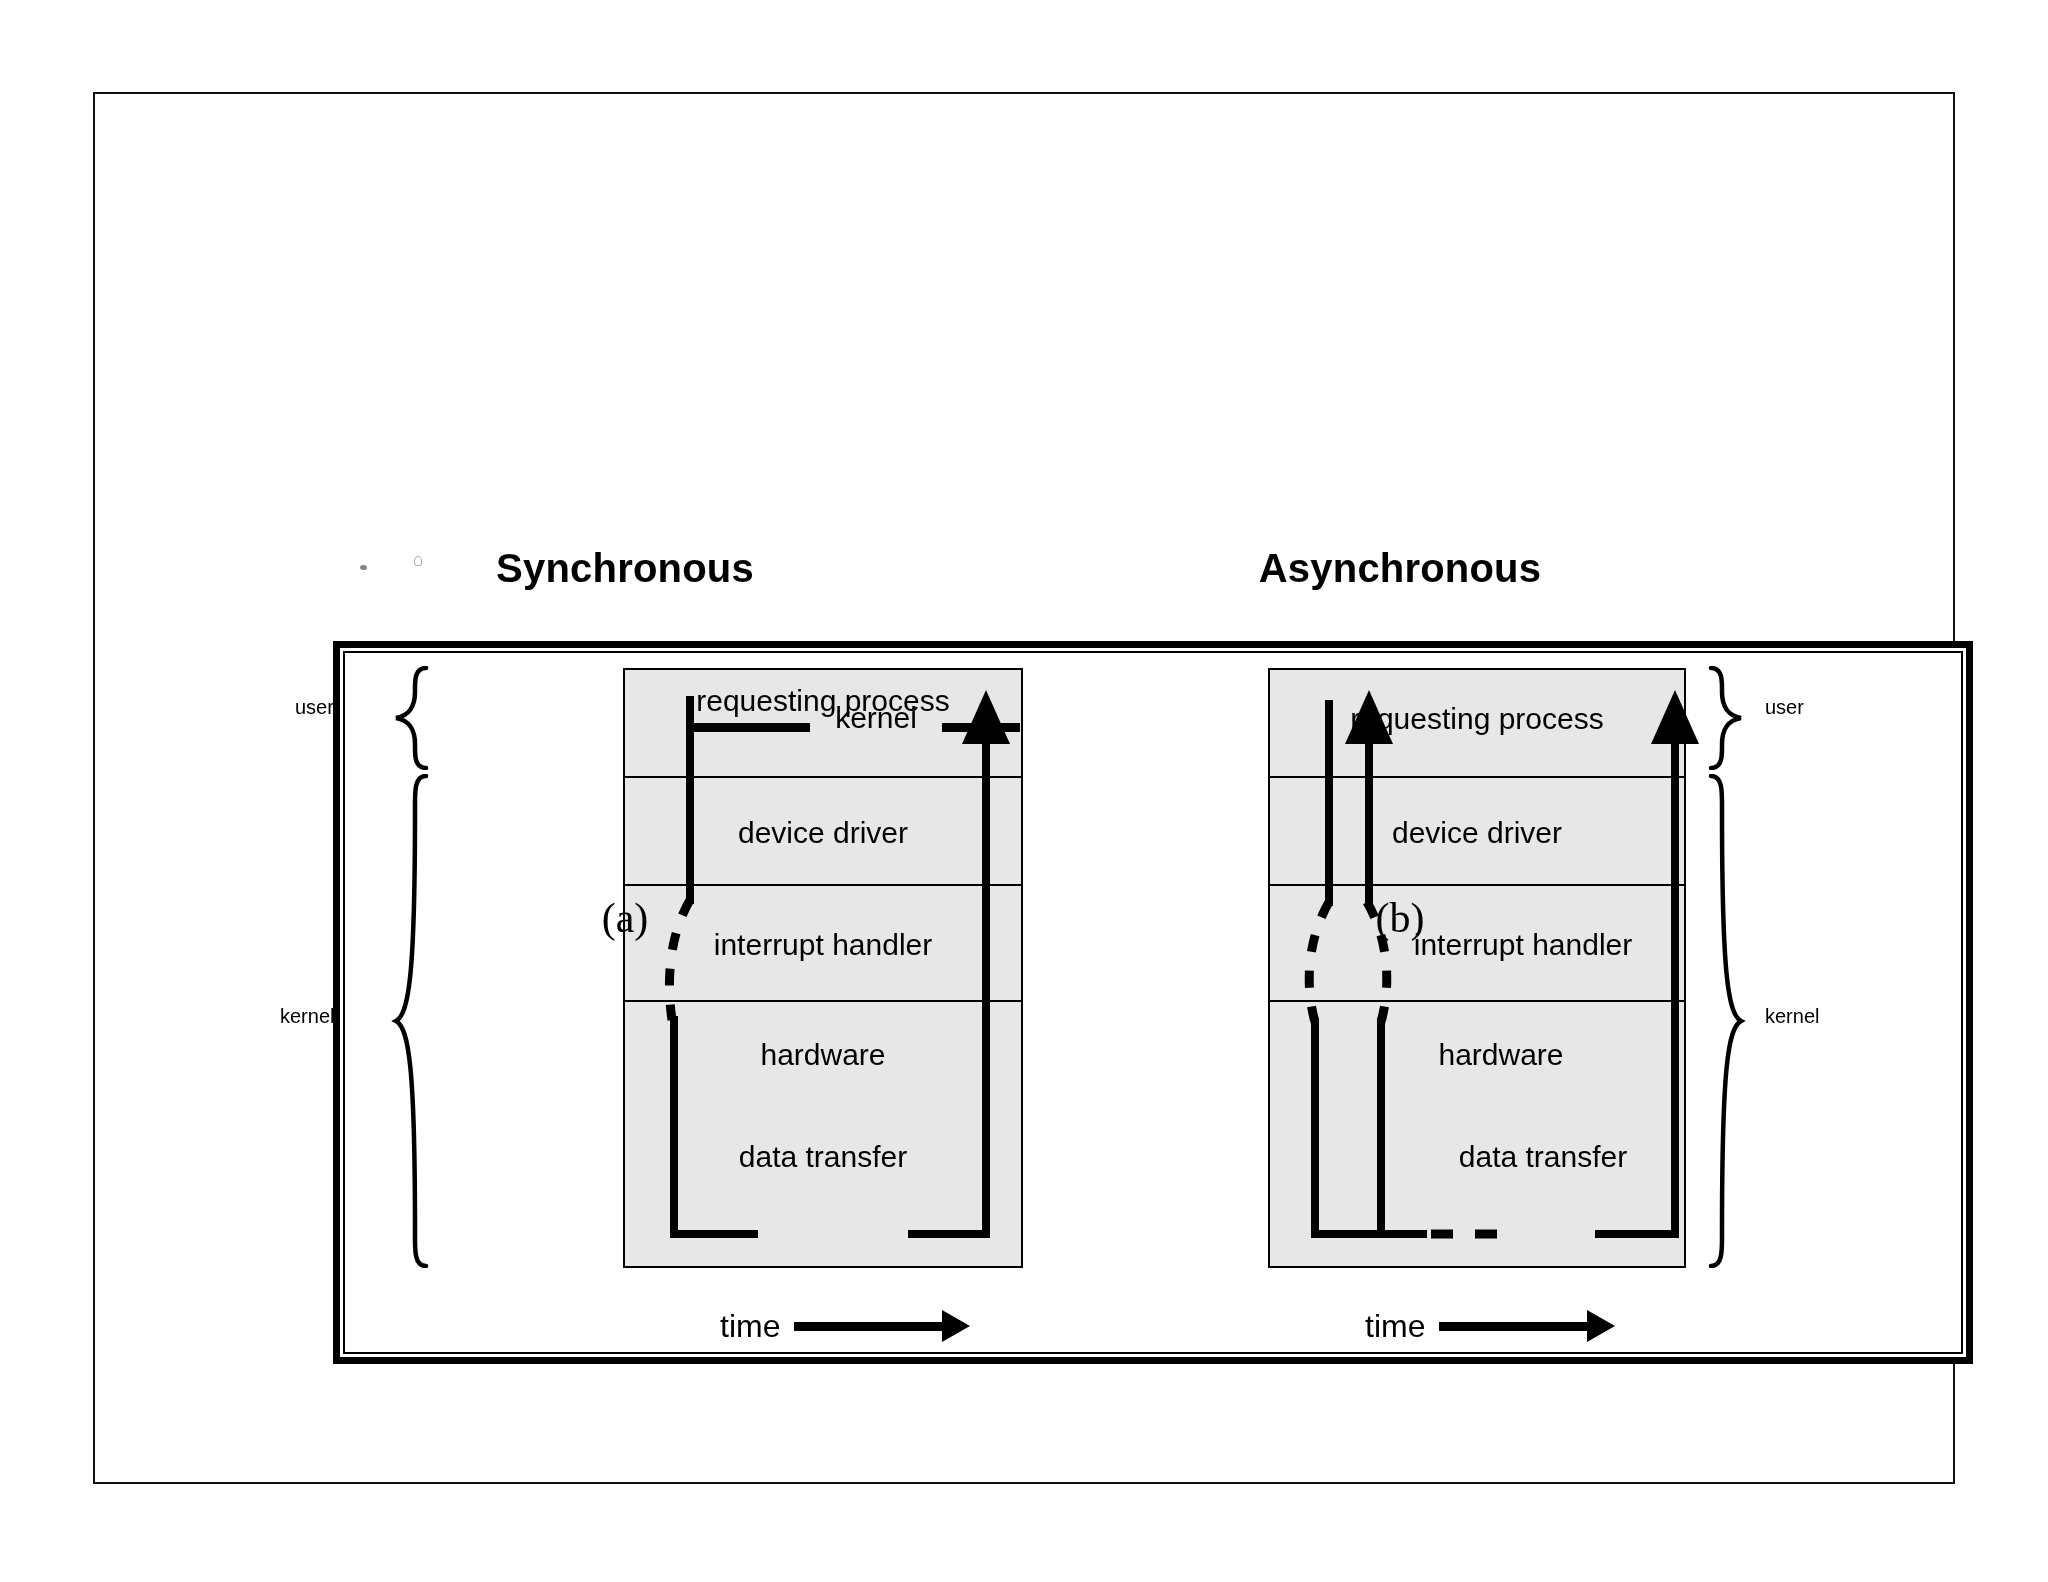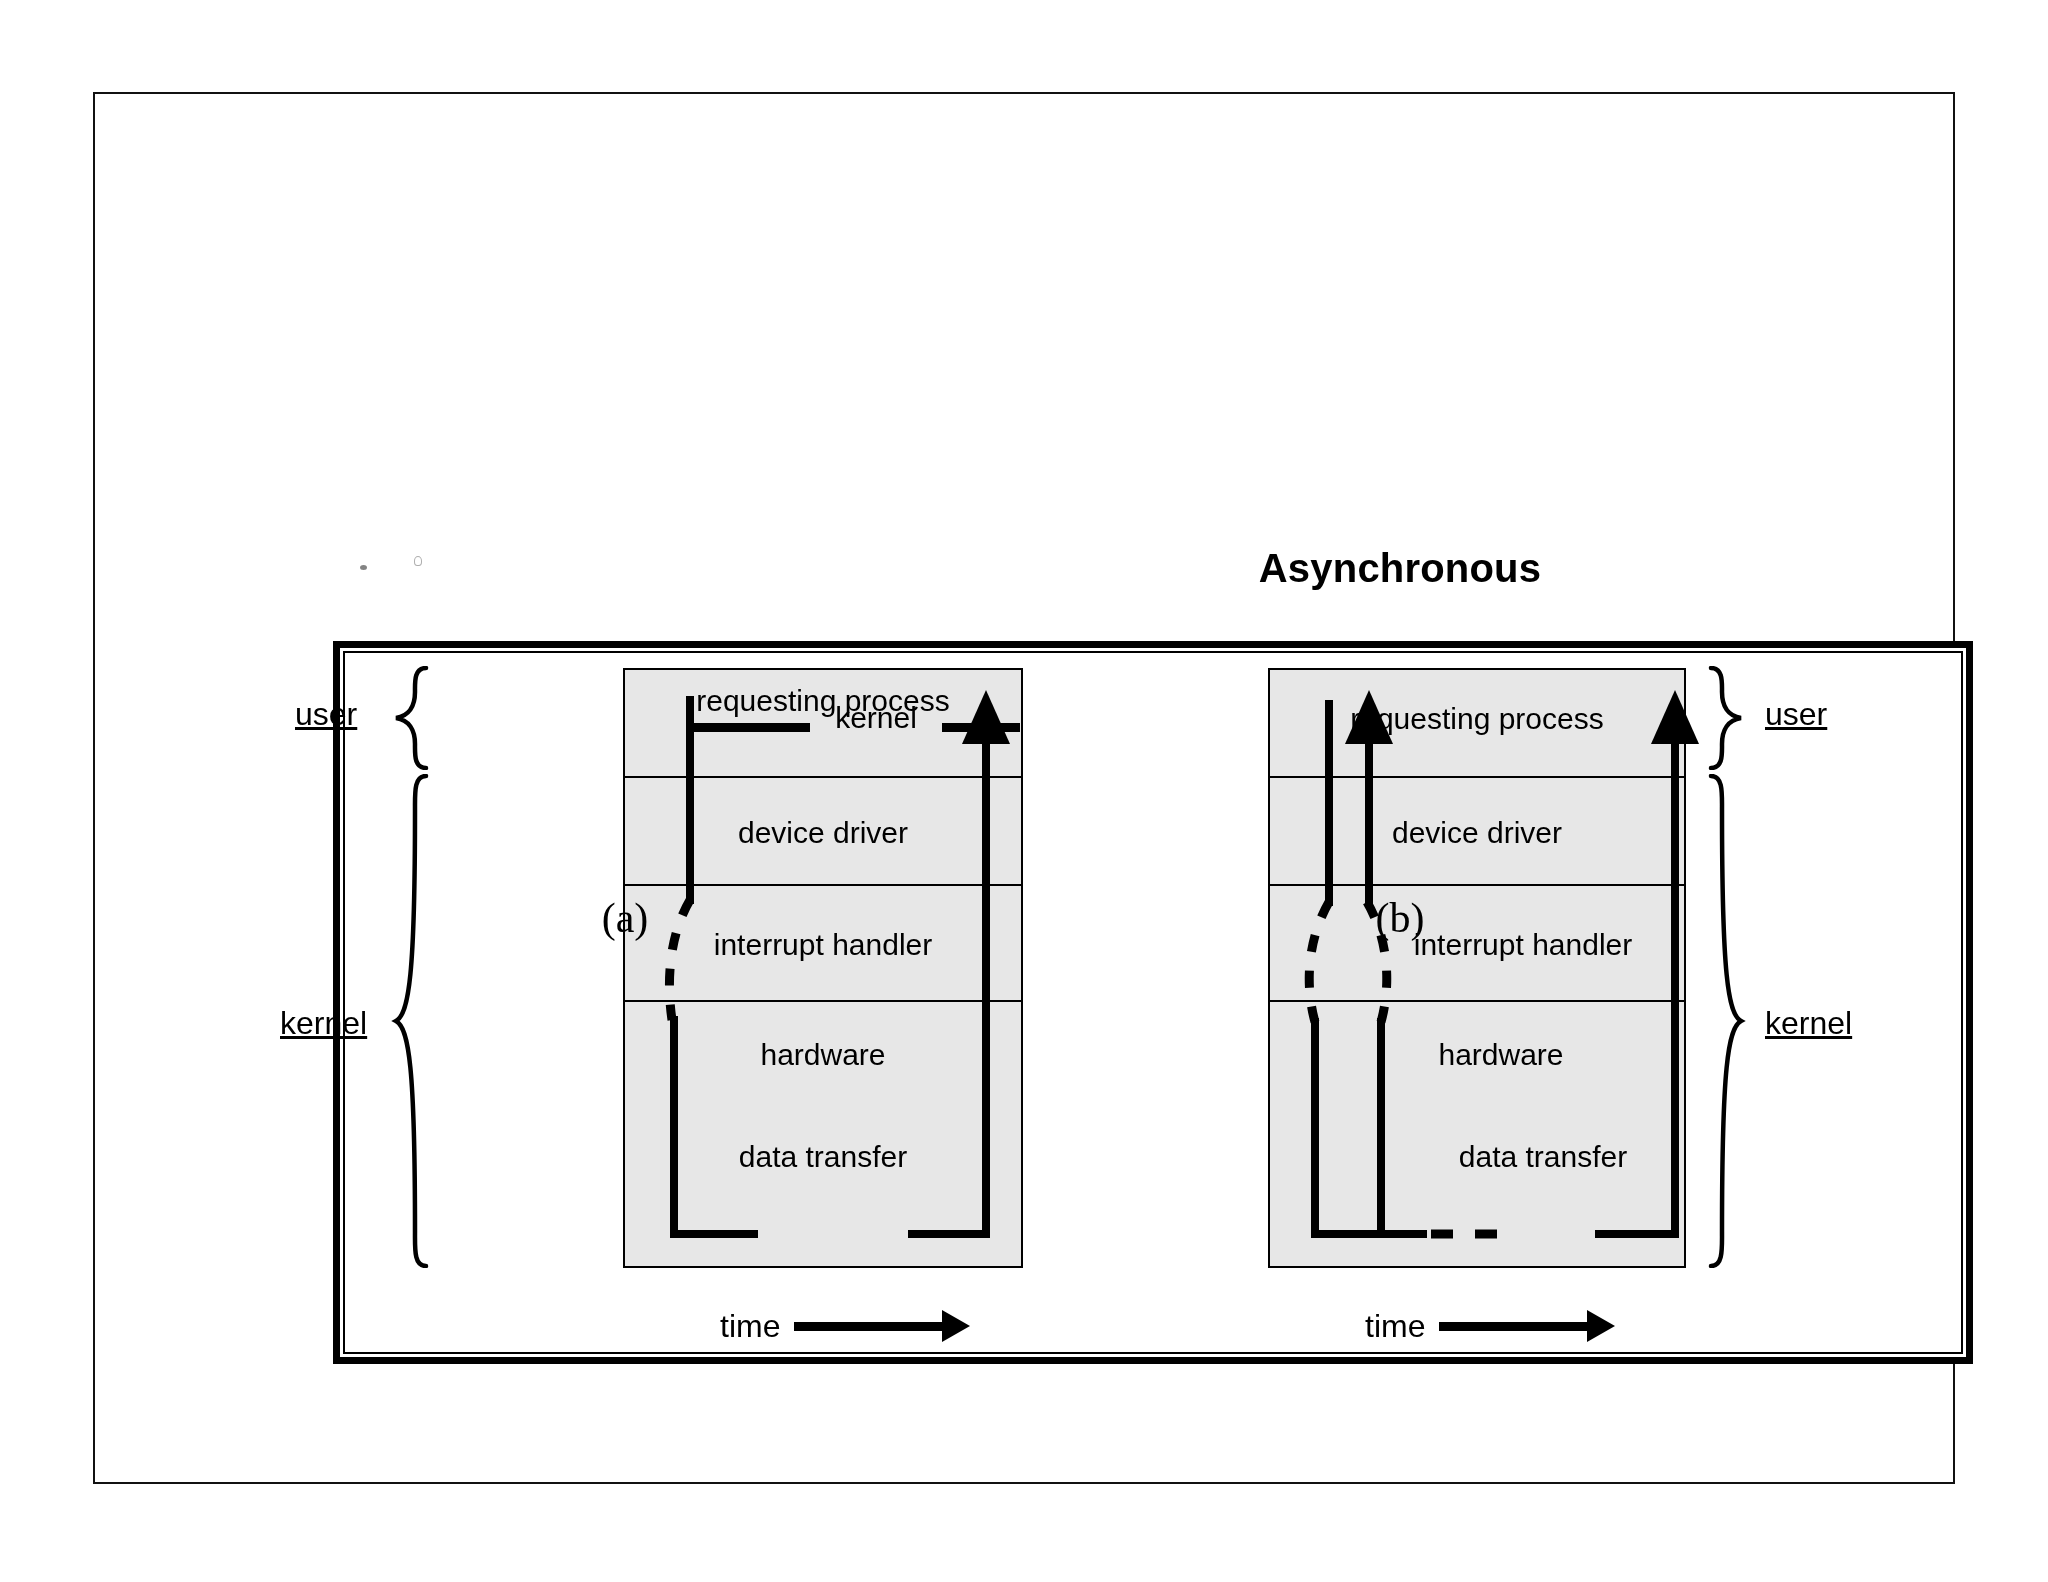--- a/index.html
+++ b/index.html
@@ -66,21 +66,21 @@
   .row-label{
     position:absolute; left:0; width:100%;
     text-align:center; font-size:30px; color:#000;
     font-family:"Liberation Sans", sans-serif;
   }
 
   
   .brace{position:absolute;}
   .brace svg{display:block;}
   .brace-label{
-    position:absolute; font-size:32px; color:#000; white-space:nowrap;text-decoration:underline;
+    position:absolute; font-size:20px; color:#000; white-space:nowrap;
   }
 
   
   .vline{position:absolute;background:#000;width:8px;}
   .hline{position:absolute;background:#000;height:8px;}
   .flow-svg{position:absolute;left:0;top:0;overflow:visible;}
 
   
   .time-axis{
     position:absolute; display:flex; align-items:center; gap:14px;
@@ -102,20 +102,21 @@
 </style>
 </head>
 <body>
 
 <div id="slide-frame">
 
 
   <div class="speck" id="speck-1"></div>
   <div class="speck" id="speck-2"></div>
 
+  <div class="col-caption" id="caption-sync">Synchronous</div>
   <div class="col-caption" id="caption-async">Asynchronous</div>
 
   <div id="figure-box">
 
     <div class="panel" id="panel-sync">
 
       <div class="brace" style="left:50px;top:18px;">
         <svg width="42" height="104" viewBox="0 0 42 104">
           <path d="M36 2 C24 2 25 16 25 26 C25 40 19 50 6 52 C19 54 25 64 25 78 C25 88 24 102 36 102" fill="none" stroke="#000" stroke-width="4.5" stroke-linecap="round"></path>
         </svg>

